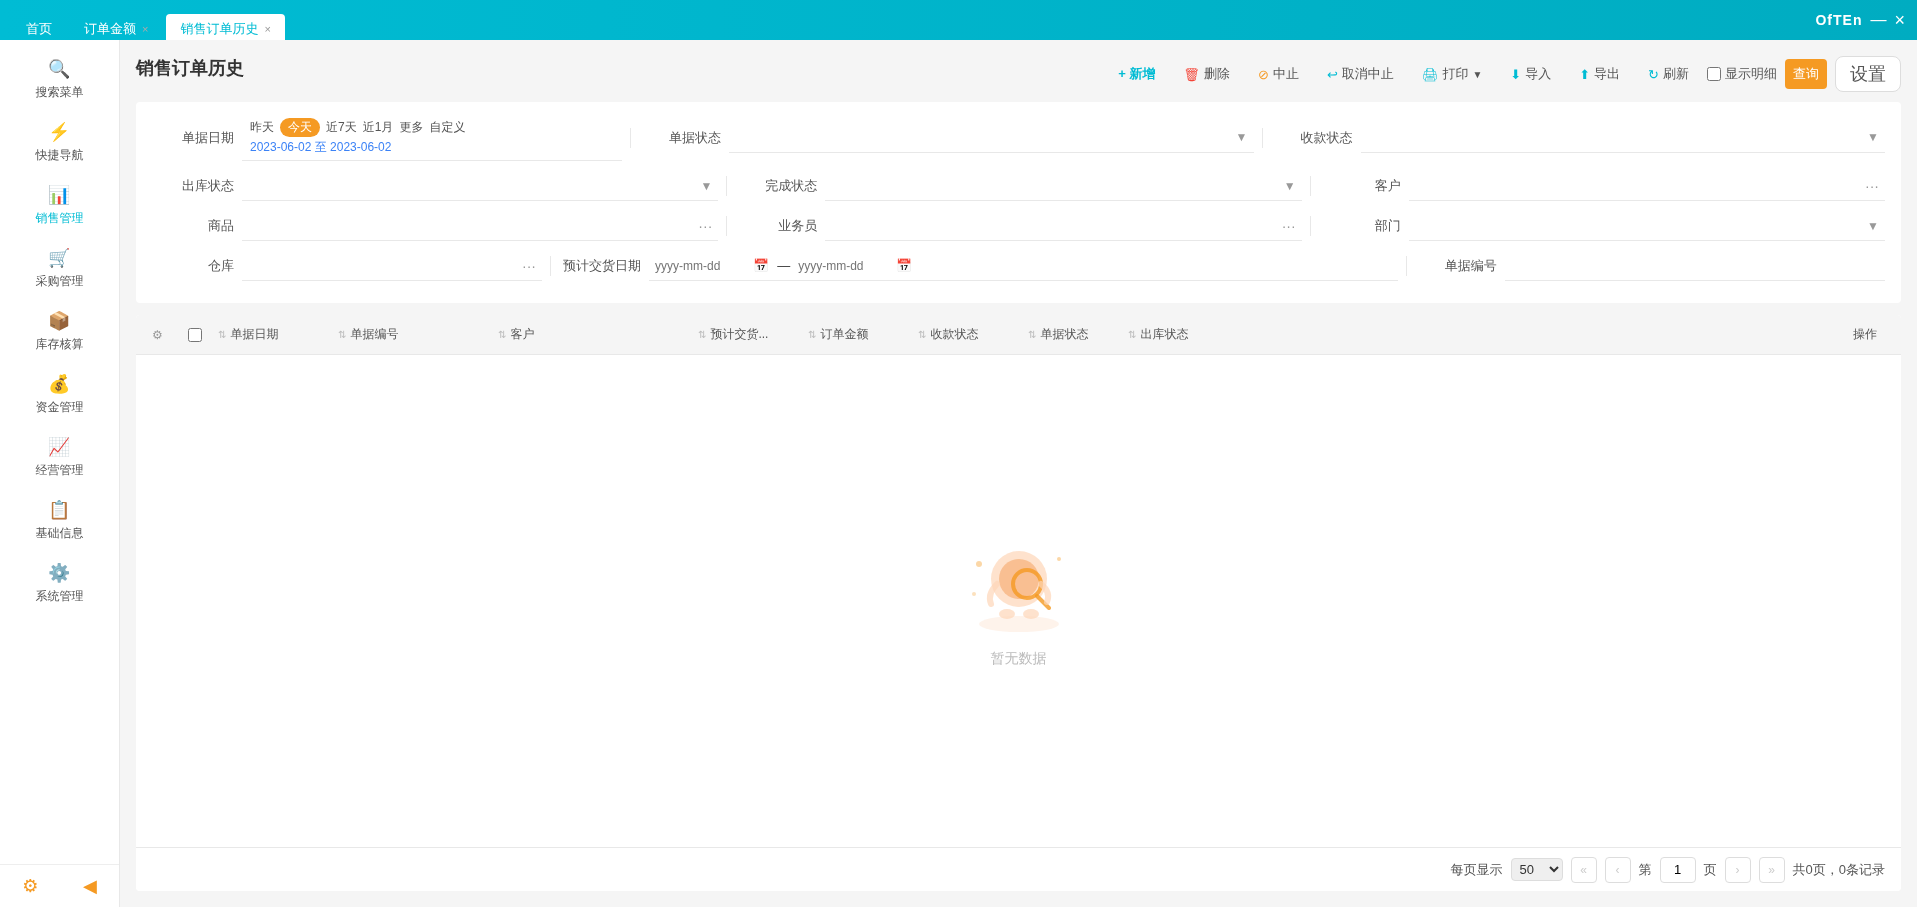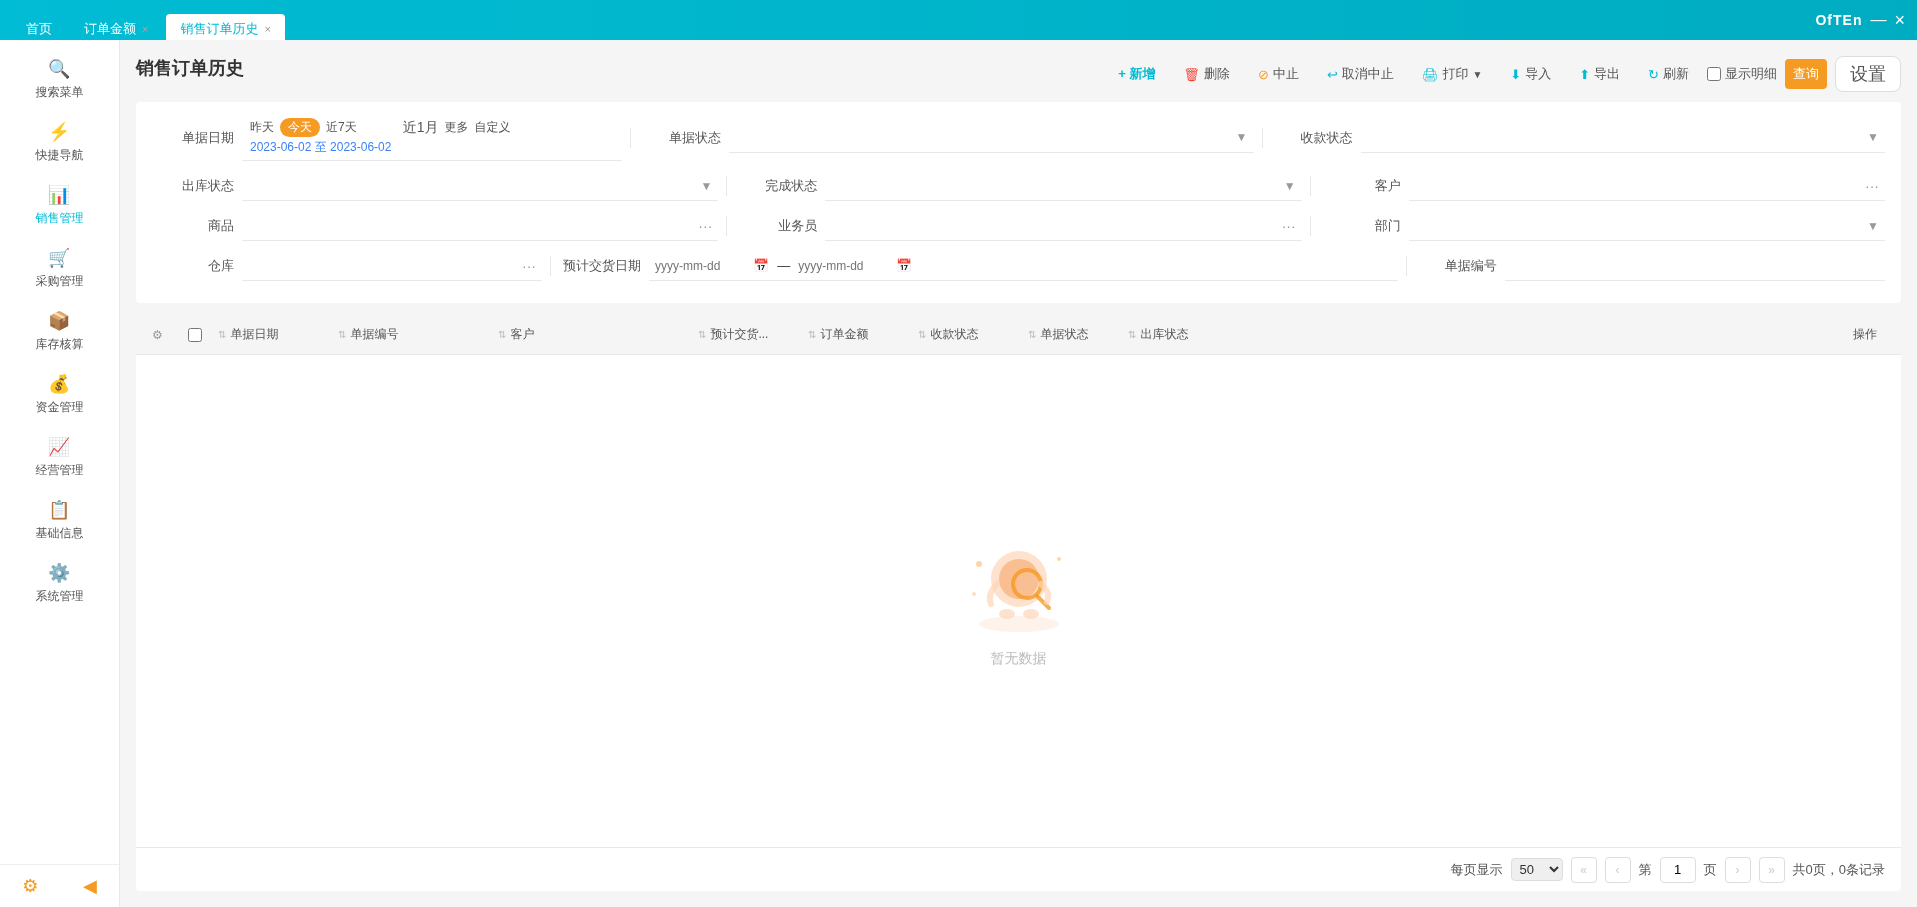--- a/index.html
+++ b/index.html
@@ -400,21 +400,21 @@
 
     <div class="filter-panel">
 
       <div class="filter-row">
         <span class="filter-label">单据日期</span>
         <div class="filter-control" style="width:380px; flex:none; border-bottom:1px solid #e8e8e8; flex-direction:column; align-items:flex-start; padding:4px 8px;">
           <div style="display:flex; align-items:center; gap:6px;">
             <span style="font-size:12px; color:#555; cursor:pointer;">昨天</span>
             <span class="date-tag">今天</span>
             <span style="font-size:12px; color:#555; cursor:pointer;">近7天</span>
-            <span style="font-size:14px; color:#555; cursor:pointer;margin-left:40px;">近1月</span>
+            <span style="font-size:12px; color:#555; cursor:pointer;">近1月</span>
             <span style="font-size:12px; color:#555; cursor:pointer;">更多</span>
             <span style="font-size:12px; color:#555; cursor:pointer;">自定义</span>
           </div>
           <div style="font-size:12px; color:#3b82f6; margin-top:2px;">2023-06-02 至 2023-06-02</div>
         </div>
         <div class="filter-divider"></div>
         <span class="filter-label">单据状态</span>
         <div class="filter-control" style="flex:1; cursor:pointer;">
           <div class="filter-dropdown">
             <span></span>

